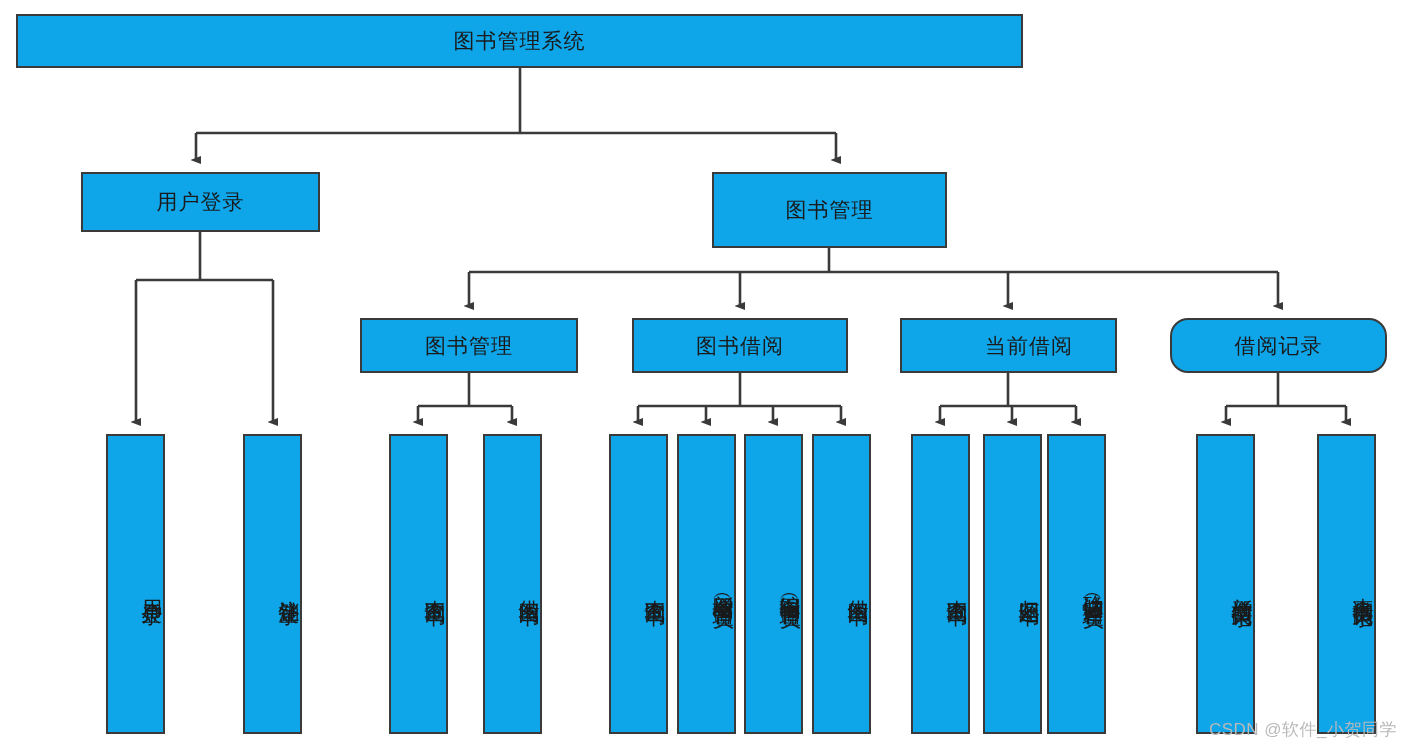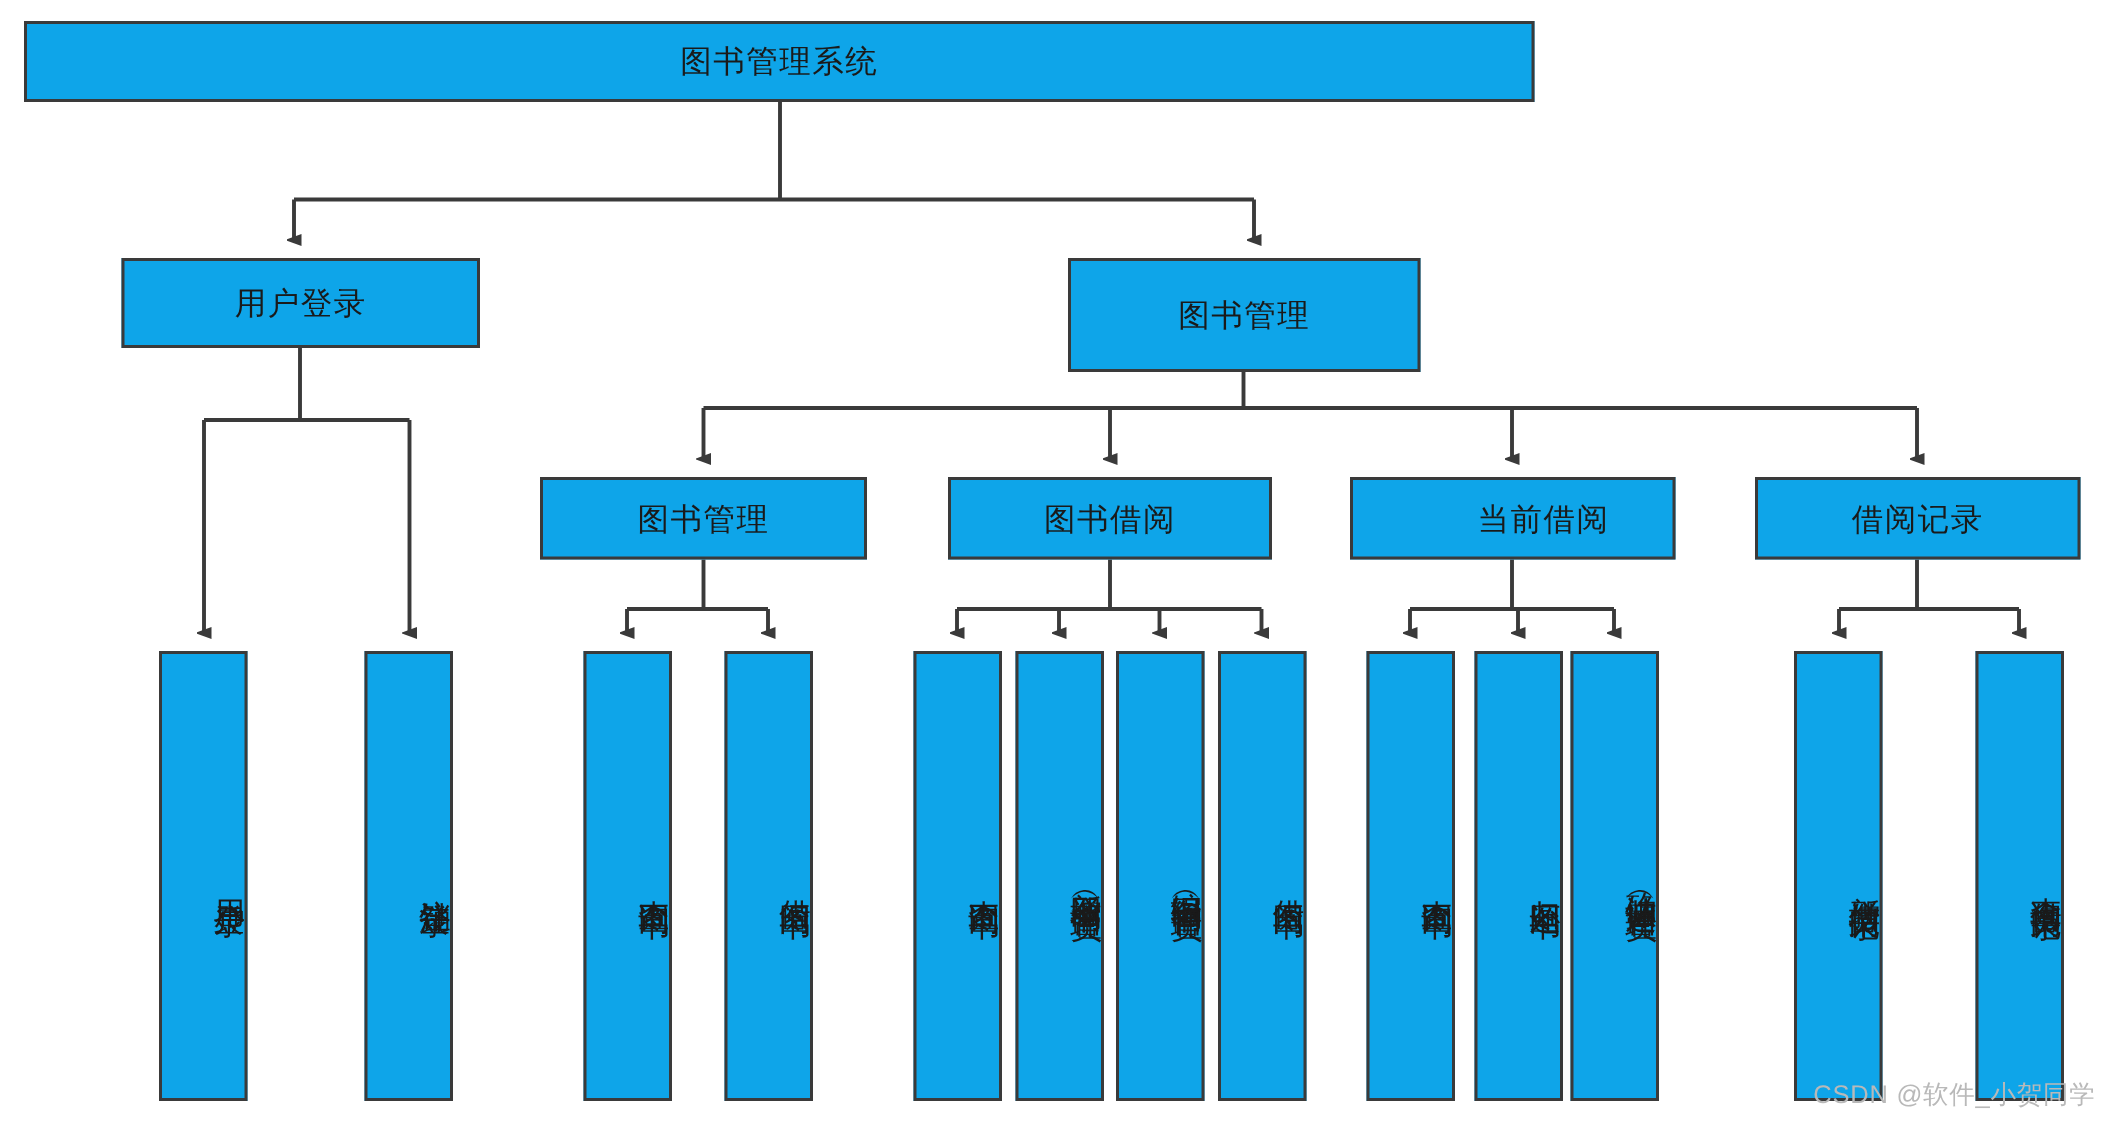--- a/index.html
+++ b/index.html
@@ -135,21 +135,21 @@
   </div>
 
   <div class="node horiz" style="left:632px; top:318px; width:216px; height:55px;">
     <span class="label">图书借阅</span>
   </div>
 
   <div class="node horiz" style="left:900px; top:318px; width:217px; height:55px;padding-left:41px;">
     <span class="label">当前借阅</span>
   </div>
 
-  <div class="node horiz" style="left:1170px; top:318px; width:217px; height:55px;">
+  <div class="node horiz" style="left:1170px; top:318px; width:217px; height:55px;border-radius:18px;">
     <span class="label">借阅记录</span>
   </div>
 
   <div class="node vert" style="left:106px; top:434px; width:59px; height:300px;">
     <span class="label">用户登录</span>
   </div>
 
   <div class="node vert" style="left:243px; top:434px; width:59px; height:300px;">
     <span class="label">注销登录</span>
   </div>

